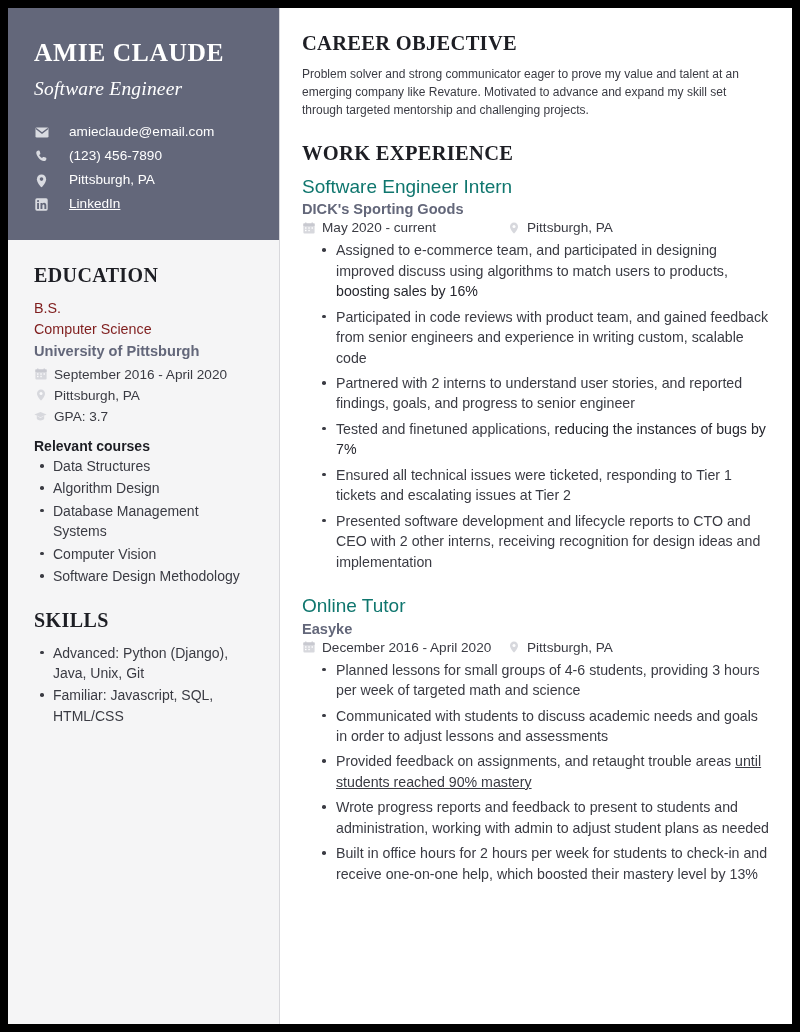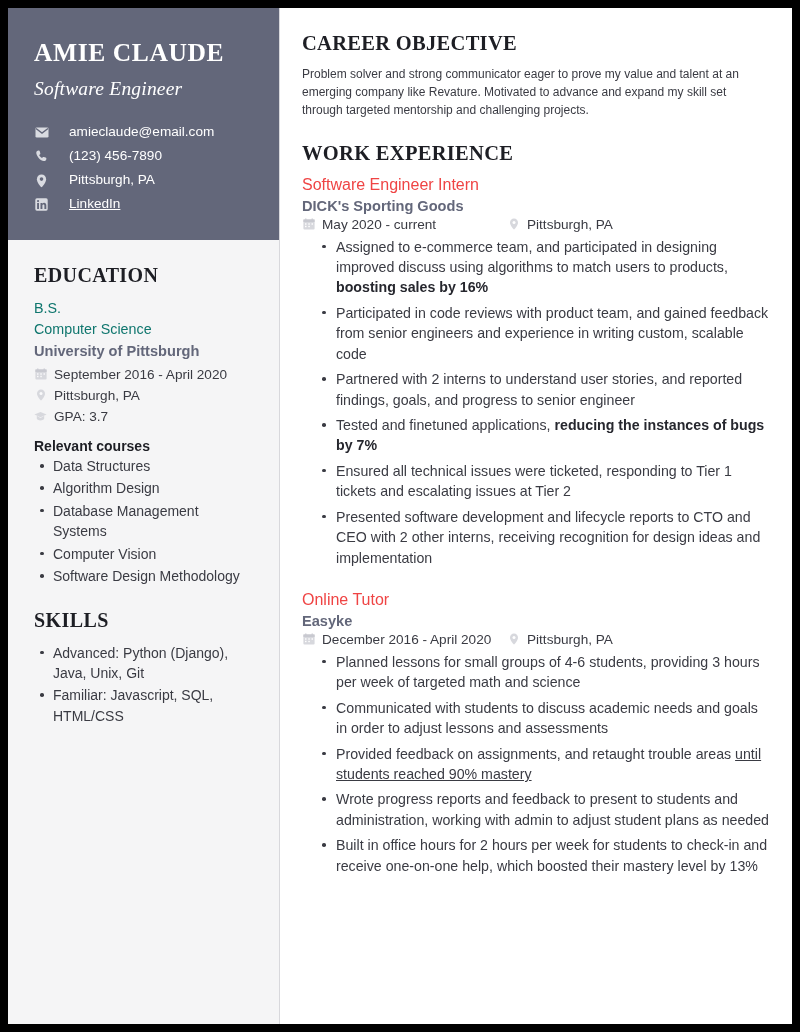--- a/index.html
+++ b/index.html
@@ -98,21 +98,21 @@
     font-family: "Liberation Serif", serif;
     font-weight: bold;
     font-size: 20px;
     letter-spacing: 0.4px;
     color: #1d1e24;
     margin-bottom: 11px;
   }
 
   .edu-line {
     font-size: 14.3px;
-    color: #0f766e;
+    color: #7f1d1d;
     line-height: 1.5;
   }
 
   .edu-school {
     font-size: 14.6px;
     font-weight: bold;
     color: #63677a;
     line-height: 1.5;
     margin-bottom: 1px;
   }
@@ -187,22 +187,22 @@
     font-size: 12px;
     color: #3a3b43;
     line-height: 1.52;
   }
 
   .section-gap { margin-top: 22px; }
 
   .job-block { margin-bottom: 6px; }
 
   .job-role {
-    font-size: 16px;
-    color: #ef4444;
+    font-size: 19px;
+    color: #0f766e;
     line-height: 1.3;
     margin-bottom: 2px;
   }
 
   .job-company {
     font-size: 14.6px;
     font-weight: bold;
     color: #63677a;
     margin-bottom: 3px;
   }
@@ -256,21 +256,21 @@
     content: "";
     position: absolute;
     left: 4px;
     top: 8px;
     width: 3.6px;
     height: 3.6px;
     border-radius: 50%;
     background: #3a3b43;
   }
 
-  ul.job-bullets li b { font-weight: bold; color: #26272e; }
+  ul.job-bullets li b { font-weight: normal; color: #26272e; }
   ul.job-bullets li u { text-decoration: underline; }
 
   svg { display: block; }
 </style>
 </head>
 <body>
 
 <div class="page">
 
   <aside class="sidebar">

